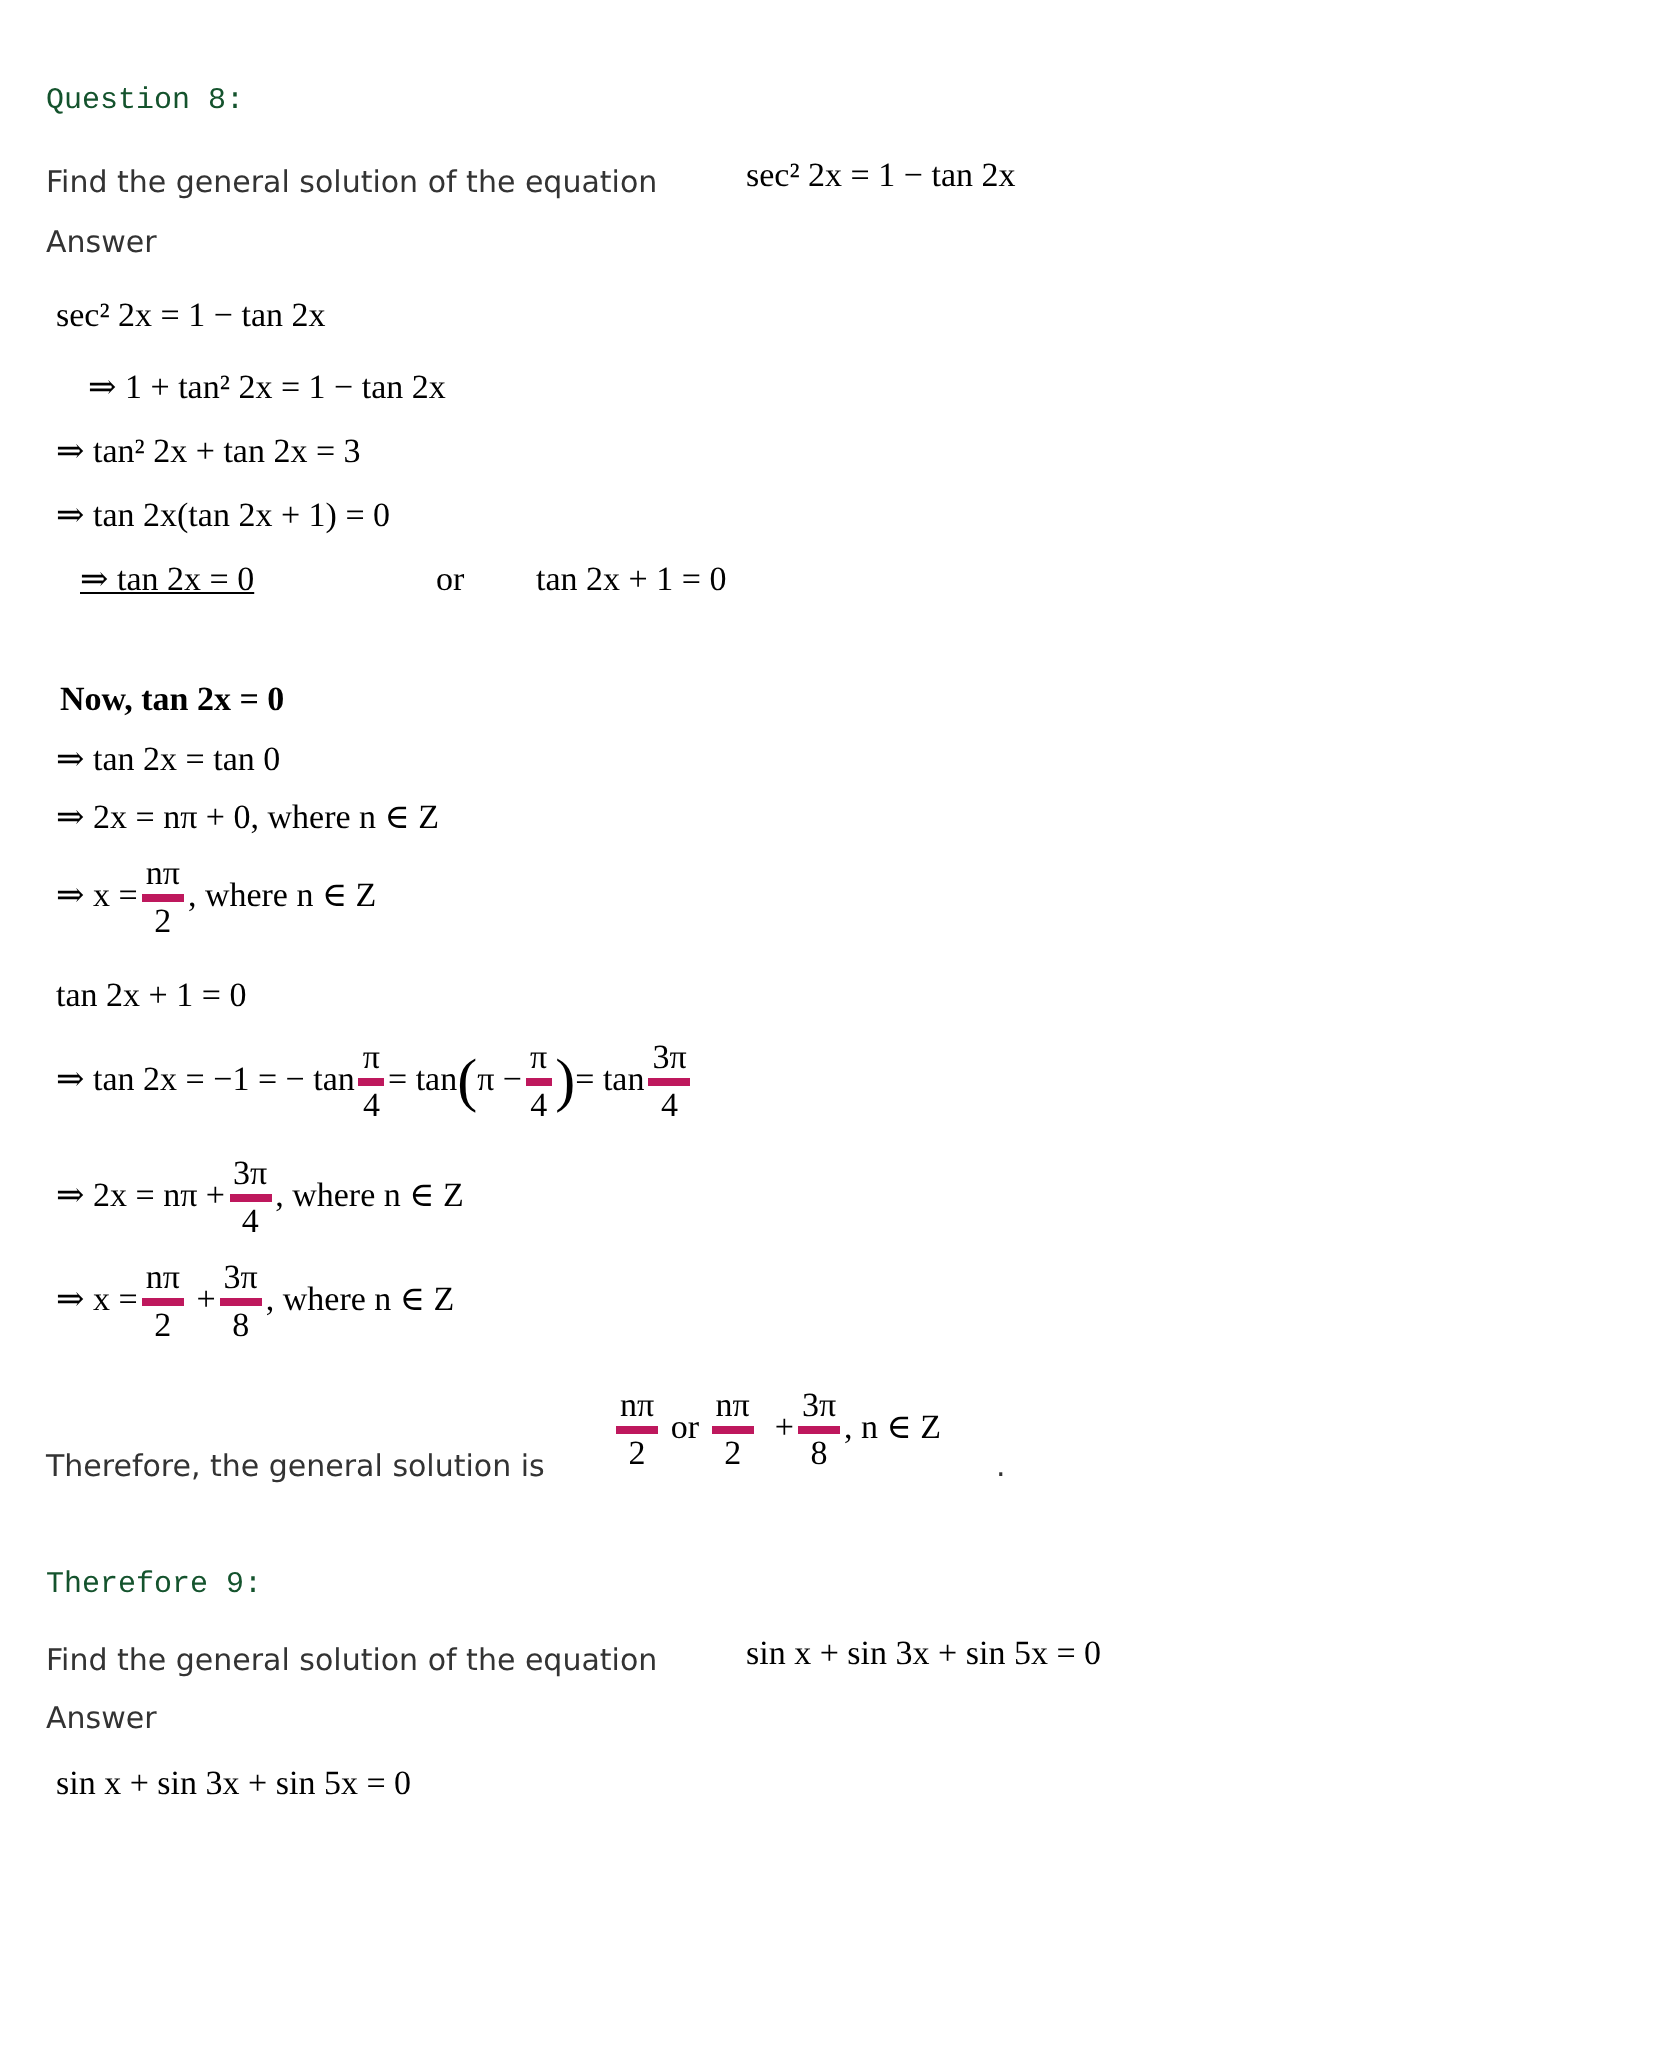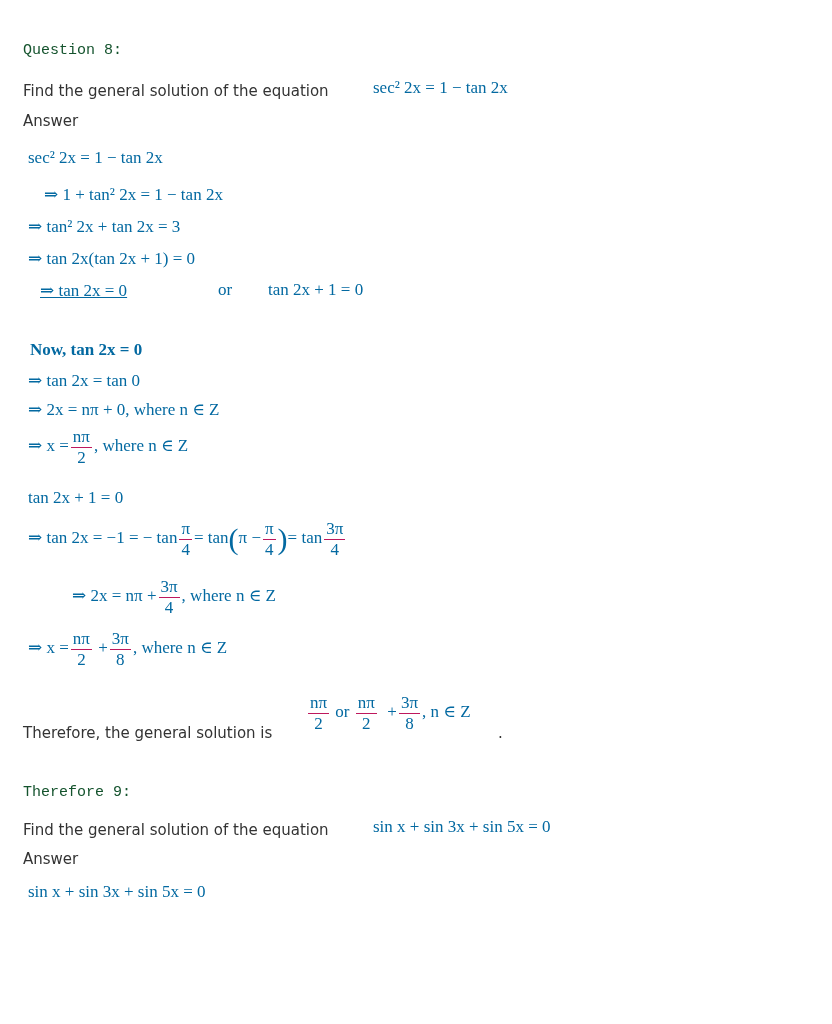--- a/index.html
+++ b/index.html
@@ -1,22 +1,22 @@
 <!DOCTYPE html>
 <html><head>
 <meta charset="utf-8">
 <style>
   html, body { margin:0; padding:0; }
   body { width:832px; height:1024px; background:#ffffff; position:relative; overflow:hidden; }
   .sans { font-family: "DejaVu Sans", "Liberation Sans", sans-serif; font-size:15px; color:#333333; }
   .qhead { color:#14532d;font-family:Liberation Mono, monospace; }
-  .serif { font-family: "Liberation Serif", "DejaVu Serif", serif; font-size:17px; color:#0369a1; white-space:nowrap; }
+  .serif { font-family: "Liberation Serif", "DejaVu Serif", serif; font-size:17px; color:#000000; white-space:nowrap; }
   .abs { position:absolute; }
   .frac { display:inline-block; vertical-align:middle; text-align:center; line-height:1.05; margin:0 2px; }
-  .frac .num { display:block; border-bottom:1px solid #be185d; padding:0 2px 1px; }
+  .frac .num { display:block; border-bottom:4px solid #be185d; padding:0 2px 1px; }
   .frac .den { display:block; padding-top:1px; }
   .bigparen { font-size:30px; vertical-align:middle; font-weight:100; line-height:1; }
 </style>
 </head>
 <body>
 
 <div class="abs sans qhead" style="left:23px;top:42px;">Question 8:</div>
 <div class="abs sans" style="left:23px;top:82px;">Find the general solution of the equation</div>
 <div class="abs serif" style="left:373px;top:78px;">sec² 2x = 1 − tan 2x</div>
 <div class="abs sans" style="left:23px;top:112px;">Answer</div>
@@ -33,21 +33,21 @@
 <div class="abs serif" style="left:28px;top:370px;">⇒ tan 2x = tan 0</div>
 <div class="abs serif" style="left:28px;top:399px;">⇒ 2x = nπ + 0,  where n ∈ Z</div>
 <div class="abs serif" style="left:28px;top:428px;">
   <span>⇒ x =</span><span class="frac"><span class="num">nπ</span><span class="den">2</span></span><span>, where n ∈ Z</span>
 </div>
 
 <div class="abs serif" style="left:28px;top:488px;">tan 2x + 1 = 0</div>
 <div class="abs serif" style="left:28px;top:520px;">
   <span>⇒ tan 2x = −1 = − tan</span><span class="frac"><span class="num">π</span><span class="den">4</span></span><span>= tan</span><span class="bigparen">(</span><span>π −</span><span class="frac"><span class="num">π</span><span class="den">4</span></span><span class="bigparen">)</span><span>= tan</span><span class="frac"><span class="num">3π</span><span class="den">4</span></span>
 </div>
-<div class="abs serif" style="left:28px;top:578px;margin-left:44px;">
+<div class="abs serif" style="left:28px;top:578px;">
   <span>⇒ 2x = nπ  +</span><span class="frac"><span class="num">3π</span><span class="den">4</span></span><span>,  where n ∈ Z</span>
 </div>
 <div class="abs serif" style="left:28px;top:630px;">
   <span>⇒ x =</span><span class="frac"><span class="num">nπ</span><span class="den">2</span></span>&nbsp;<span>+</span><span class="frac"><span class="num">3π</span><span class="den">8</span></span><span>, where n ∈ Z</span>
 </div>
 
 <div class="abs sans" style="left:23px;top:724px;">Therefore, the general solution is</div>
 <div class="abs serif" style="left:306px;top:694px;">
   <span class="frac"><span class="num">nπ</span><span class="den">2</span></span>
   <span>or</span>

